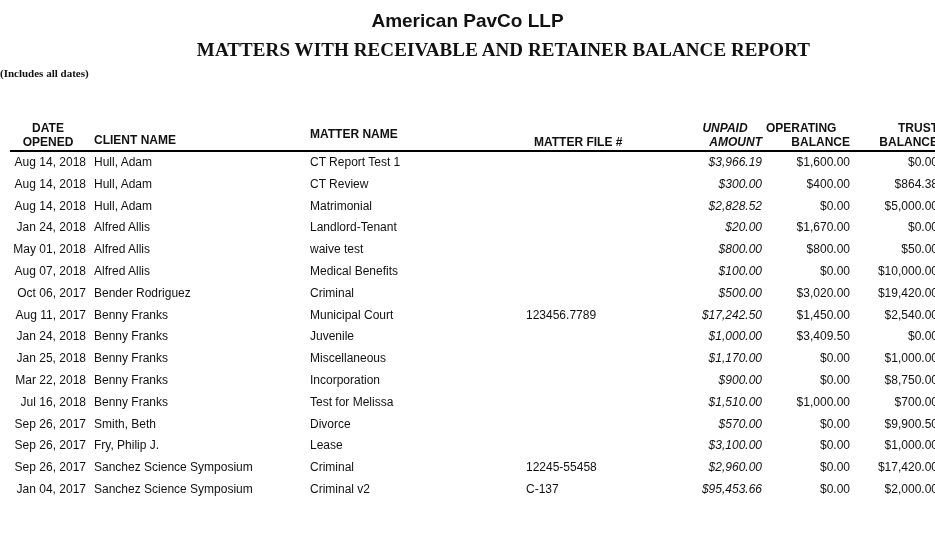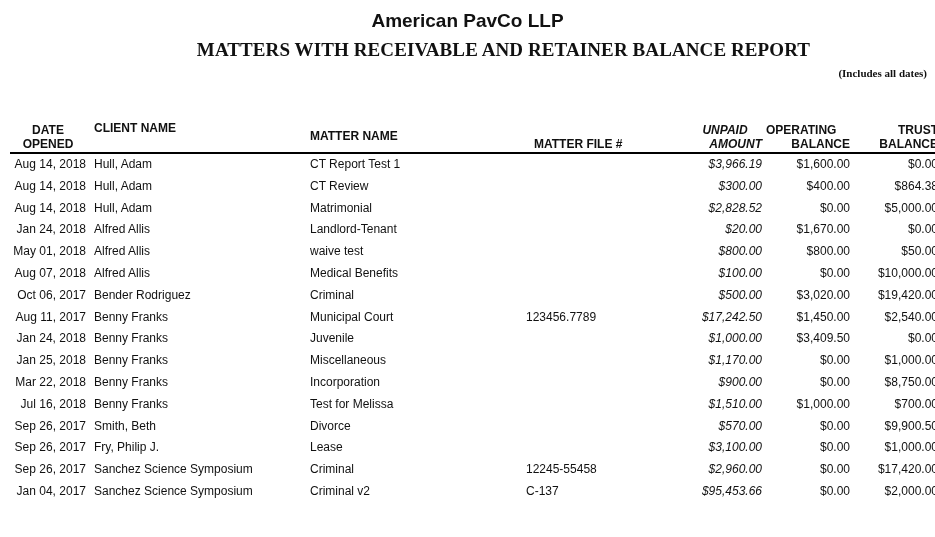--- a/index.html
+++ b/index.html
@@ -37,21 +37,21 @@
       font-size: 19px;
       line-height: 24px;
       letter-spacing: 0.1px;
       padding-left: 40px;
     }
     .subtitle {
       position: absolute;
       top: 66px;
       left: 0;
       width: 927px;
-      text-align: right;
+      text-align: left;
       font-family: "Liberation Serif", serif;
       font-weight: bold;
       font-size: 11px;
       line-height: 14px;
     }
     table.report {
       position: absolute;
       top: 121px;
       left: 10px;
       width: 912px;
@@ -96,21 +96,21 @@
 <div class="subtitle">(Includes all dates)</div>
 
 <table class="report">
   <thead>
     <tr>
       <th class="c-date">
         <div>DATE</div>
         <div>OPENED</div>
       </th>
       <th class="c-client">
-        <div style="padding-bottom:16px;">CLIENT NAME</div>
+        <div style="padding-bottom:2px;">CLIENT NAME</div>
       </th>
       <th class="c-matter">
         <div style="padding-bottom:8px;">MATTER NAME</div>
       </th>
       <th class="c-file">
         <div style="padding-bottom:0;">MATTER FILE #</div>
       </th>
       <th class="c-unpaid">
         <div style="text-align:center;padding-left:14px;">UNPAID</div>
         <div>AMOUNT</div>

